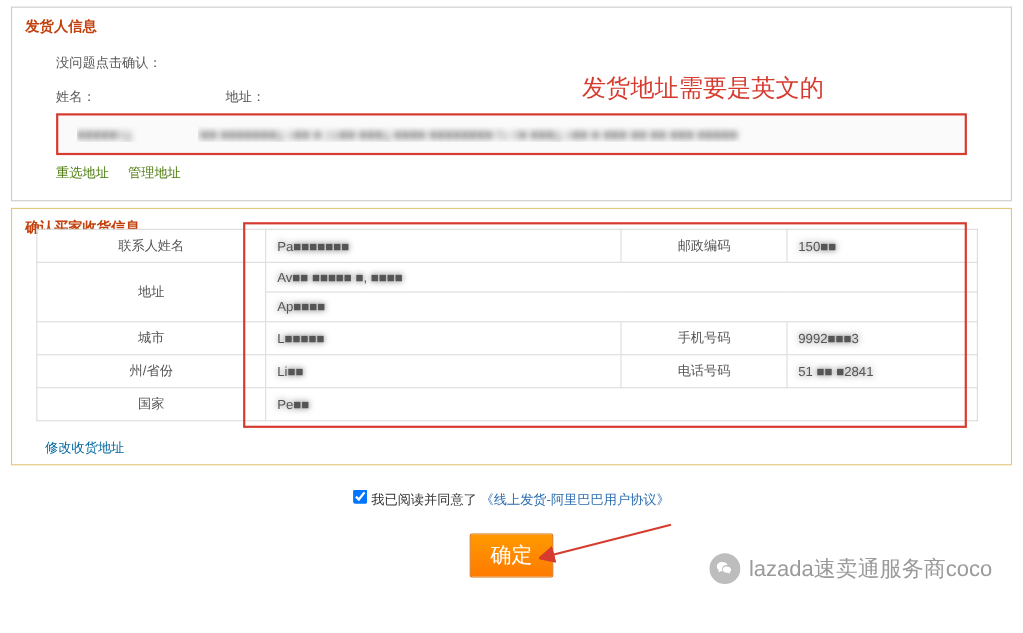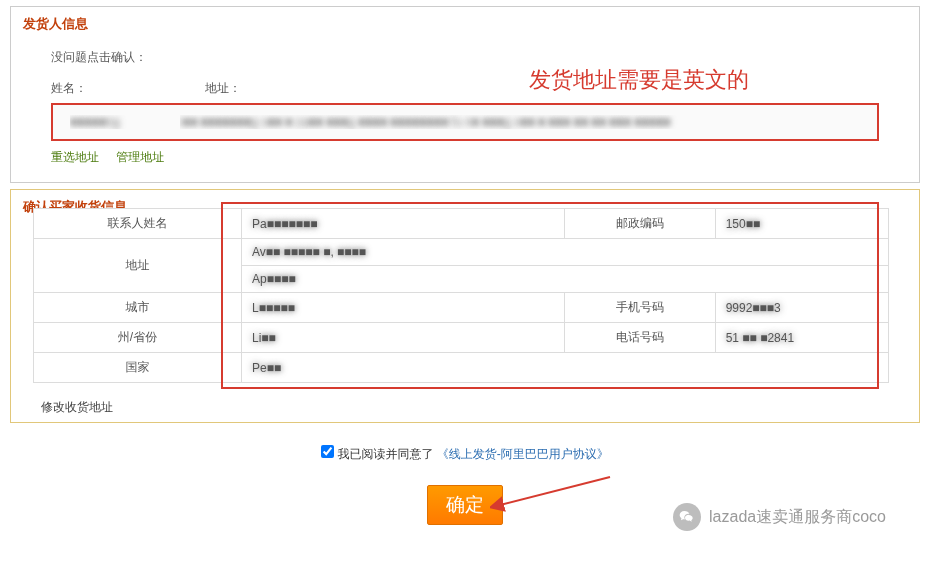--- a/index.html
+++ b/index.html
@@ -94,21 +94,21 @@
     .buyer-table .lbl2 {
       width: 130px;
       text-align: center;
     }
     .buyer-table .val2 {
       width: 150px;
     }
     .modify-link {
       padding: 6px 0 6px 30px;
     }
-    .modify-link a { color: #404040; text-decoration: none; text-align: center; }
+    .modify-link a { color: #0369a1; text-decoration: none; text-align: center; }
     .agree-row {
       text-align: center;
       padding: 16px 0 10px 0;
       color: #333;
     }
     .agree-row a { color: #2a6cb0; text-decoration: none; }
     .confirm-row {
       text-align: center;
       padding: 12px 0 28px 0;
       position: relative;
@@ -125,27 +125,27 @@
     .arrow {
       position: absolute;
       left: 490px;
       top: 2px;
       width: 130px;
       height: 40px;
       pointer-events: none;
     }
     .watermark {
       position: absolute;
-      right: 44px;
+      right: 28px;
       bottom: 22px;
       display: flex;
       align-items: center;
       gap: 8px;
       color: #9a9a9a;
-      font-size: 16px;
+      font-size: 20px;
     }
     .wechat-icon {
       width: 28px; height: 28px;
       border-radius: 50%;
       background: #bdbdbd;
       display: inline-flex;
       align-items: center;
       justify-content: center;
       color: #fff;
       font-size: 14px;

